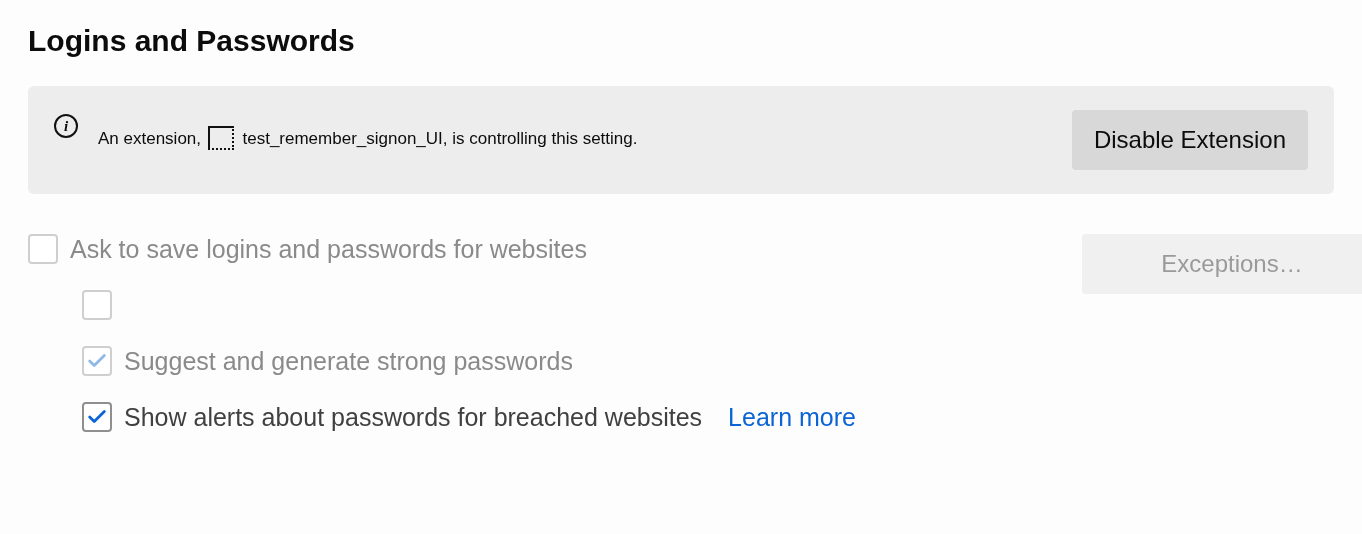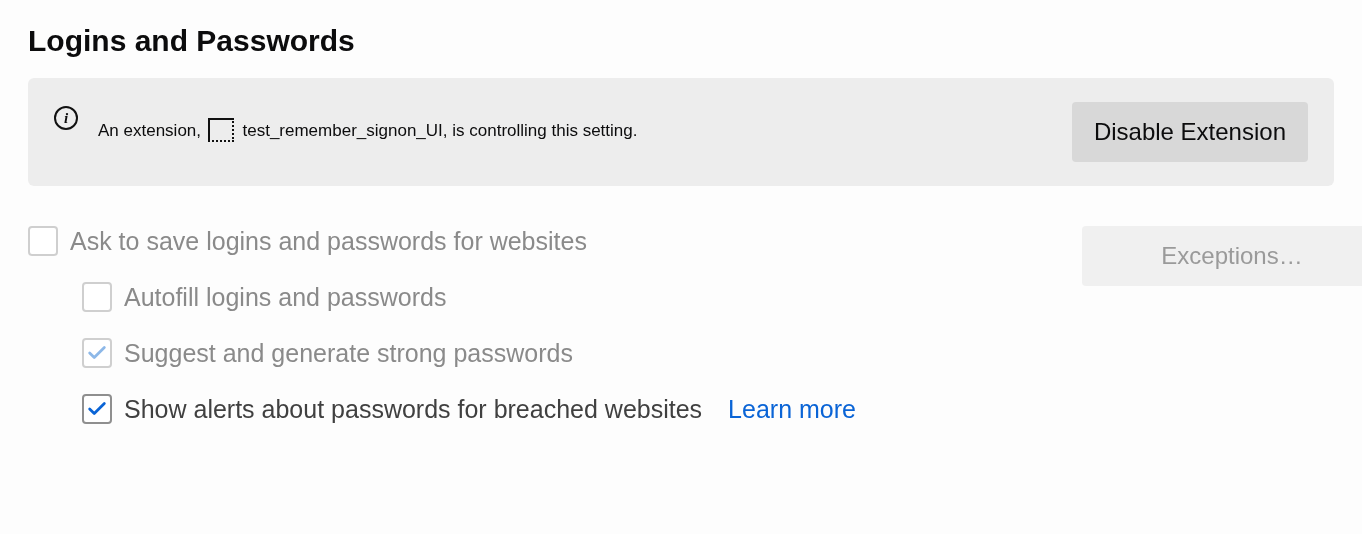--- a/index.html
+++ b/index.html
@@ -10,21 +10,21 @@
     body {
       font-family: -apple-system, BlinkMacSystemFont, "Segoe UI", Helvetica, Arial, sans-serif;
       background: #fdfdfd;
       padding: 24px 28px;
       font-size: 24px;
       color: #0c0c0d;
     }
     .section-title {
       font-size: 30px;
       font-weight: 700;
-      margin-bottom: 20px;
+      margin-bottom: 28px;
     }
     .notice-box {
       background: #ededed;
       border-radius: 6px;
       padding: 24px 26px;
       display: flex;
       align-items: center;
       gap: 20px;
       margin-bottom: 40px;
     }
@@ -166,21 +166,20 @@
       <div class="checkbox disabled">
         
       </div>
       <span class="opt-label disabled">Ask to save logins and passwords for websites</span>
     </div>
 
     <div class="opt-row indent">
       <div class="checkbox disabled">
         
       </div>
-      <span class="opt-label disabled">Autofill logins and passwords</span>
     </div>
 
     <div class="opt-row indent">
       <div class="checkbox checked disabled">
         <svg viewBox="0 0 24 24">
             <path d="M4 12l5 5L20 6" stroke="#0a64d6" stroke-width="3" fill="none" stroke-linecap="round" stroke-linejoin="round"></path>
           </svg>
       </div>
       <span class="opt-label disabled">Suggest and generate strong passwords</span>
     </div>

